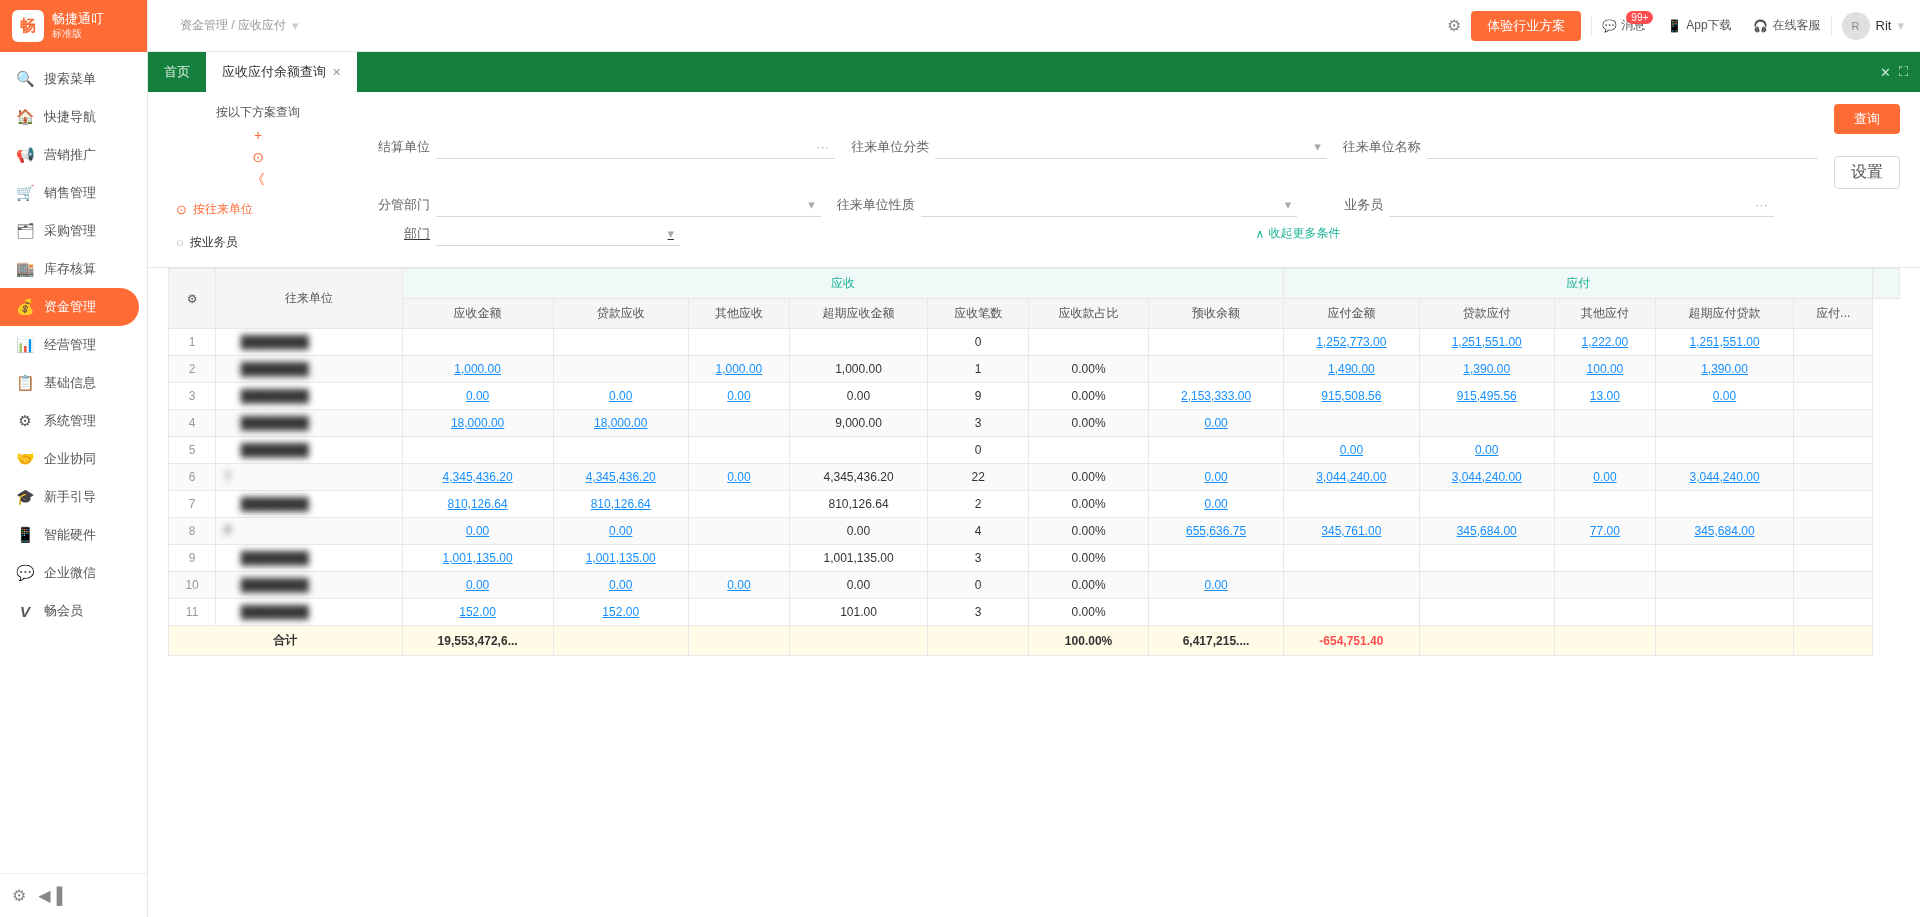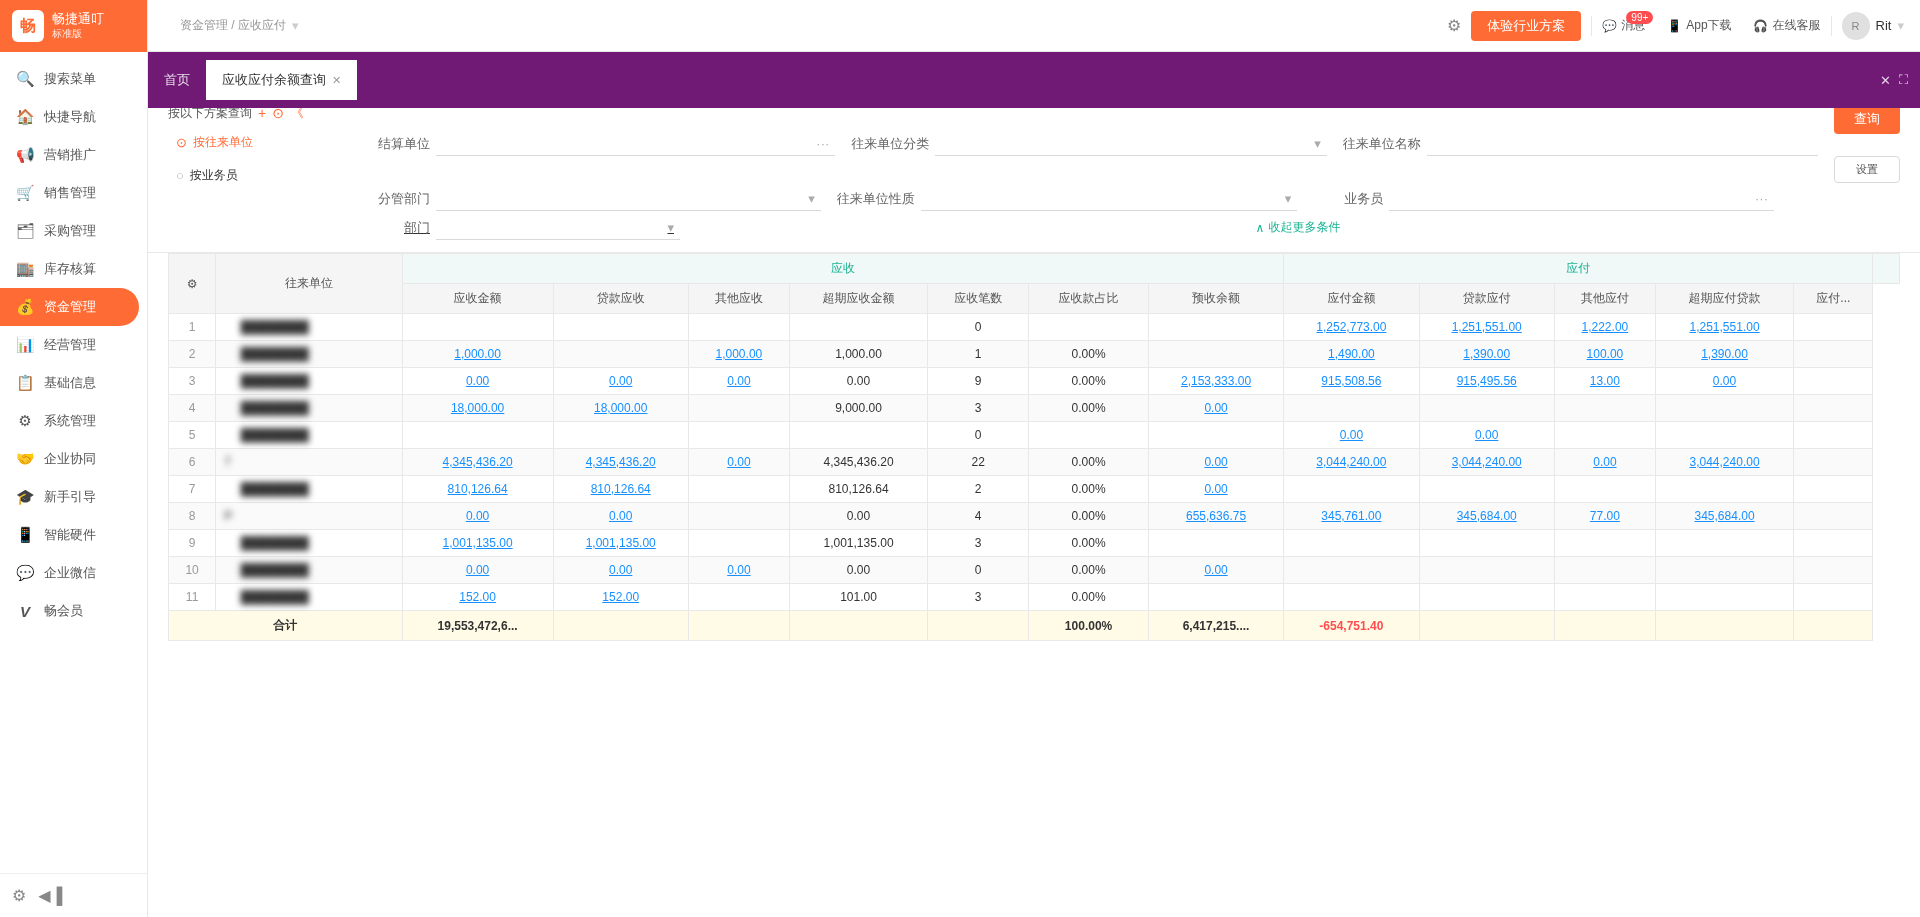--- a/index.html
+++ b/index.html
@@ -45,22 +45,22 @@
     }
     .header-gear { color: #888; font-size: 16px; cursor: pointer; }
     .header-msg { display: flex; align-items: center; gap: 4px; cursor: pointer; color: #555; font-size: 12px; position: relative; }
     .badge { background: #ff4d4f; color: #fff; border-radius: 10px; font-size: 10px; padding: 1px 5px; position: absolute; top: -6px; right: -8px; }
     .header-divider { width: 1px; height: 20px; background: #e8e8e8; }
     .header-user { display: flex; align-items: center; gap: 6px; cursor: pointer; }
     .user-avatar { width: 28px; height: 28px; border-radius: 50%; background: #ddd; }
 
     
     .tab-bar {
-      position: fixed; left: 148px; top: 52px; right: 0; height: 56px;
-      background: #701a75; display: flex; align-items: center; z-index: 98;
+      position: fixed; left: 148px; top: 52px; right: 0; height: 40px;
+      background: #15803d; display: flex; align-items: center; z-index: 98;
     }
     .tab-item {
       height: 40px; display: flex; align-items: center; padding: 0 16px;
       cursor: pointer; font-size: 13px; color: rgba(255,255,255,0.85); gap: 6px;
     }
     .tab-item.active { background: #fff; color: #333; }
     .tab-close { font-size: 11px; color: #999; cursor: pointer; }
     .tab-right-actions { margin-left: auto; display: flex; align-items: center; gap: 8px; padding-right: 12px; color: rgba(255,255,255,0.8); }
 
     
@@ -76,21 +76,21 @@
     .page-title { font-size: 16px; font-weight: bold; color: #333; }
     .page-actions { display: flex; gap: 12px; align-items: center; }
     .action-link { color: #1ab394; font-size: 13px; cursor: pointer; display: flex; align-items: center; gap: 3px; }
 
     
     .filter-area {
       padding: 12px 20px; border-bottom: 1px solid #e8e8e8;
       display: flex; gap: 12px;
     }
     .filter-left { display: flex; flex-direction: column; gap: 8px; min-width: 180px; }
-    .filter-scheme-header { display: flex; align-items: center; gap: 6px; color: #555; font-size: 12px; }
+    .filter-scheme-header { display: flex; align-items: center; gap: 6px; color: #555; font-size: 12px; flex-direction: column; }
     .filter-scheme-icon { color: #ff6b35; font-size: 14px; cursor: pointer; }
     .filter-scheme-item {
       display: flex; align-items: center; gap: 6px; padding: 4px 8px;
       border-radius: 4px; cursor: pointer; font-size: 12px;
     }
     .filter-scheme-item.active { color: #ff6b35; }
     .filter-row { display: flex; gap: 16px; align-items: center; }
     .filter-group { display: flex; align-items: center; gap: 6px; flex: 1; }
     .filter-label { color: #666; font-size: 13px; white-space: nowrap; min-width: 70px; text-align: right; }
     .filter-input {
@@ -99,21 +99,21 @@
     }
     .filter-select {
       flex: 1; border: none; border-bottom: 1px solid #d9d9d9;
       padding: 4px 6px; font-size: 13px; background: transparent; outline: none;
       display: flex; align-items: center; justify-content: space-between; cursor: pointer;
     }
     .filter-collapse { display: flex; align-items: center; justify-content: center; gap: 4px; color: #1ab394; font-size: 12px; cursor: pointer; padding: 4px; }
 
     
     .btn-query { background: #ff6b35; color: #fff; border: none; border-radius: 4px; padding: 6px 20px; font-size: 13px; cursor: pointer; }
-    .btn-set { background: #fff; color: #555; border: 1px solid #d9d9d9; border-radius: 4px; padding: 5px 0; font-size: 11px; cursor: pointer; }
+    .btn-set { background: #fff; color: #555; border: 1px solid #d9d9d9; border-radius: 4px; padding: 5px 0; font-size: 16px; cursor: pointer; }
 
     
     .table-area { flex: 1; overflow: auto; padding: 0 20px 0; }
     .data-table { width: 100%; border-collapse: collapse; font-size: 12px; }
     .data-table th, .data-table td {
       border: 1px solid #e8e8e8; padding: 6px 8px; text-align: center; white-space: nowrap;
     }
     .data-table thead th { background: #f5f5f5; color: #555; font-weight: normal; margin-top: 40px; }
     .data-table thead th.group-header { background: #f0f9f7; color: #1ab394; }
     .data-table tbody tr:nth-child(even) { background: #fafafa; }

